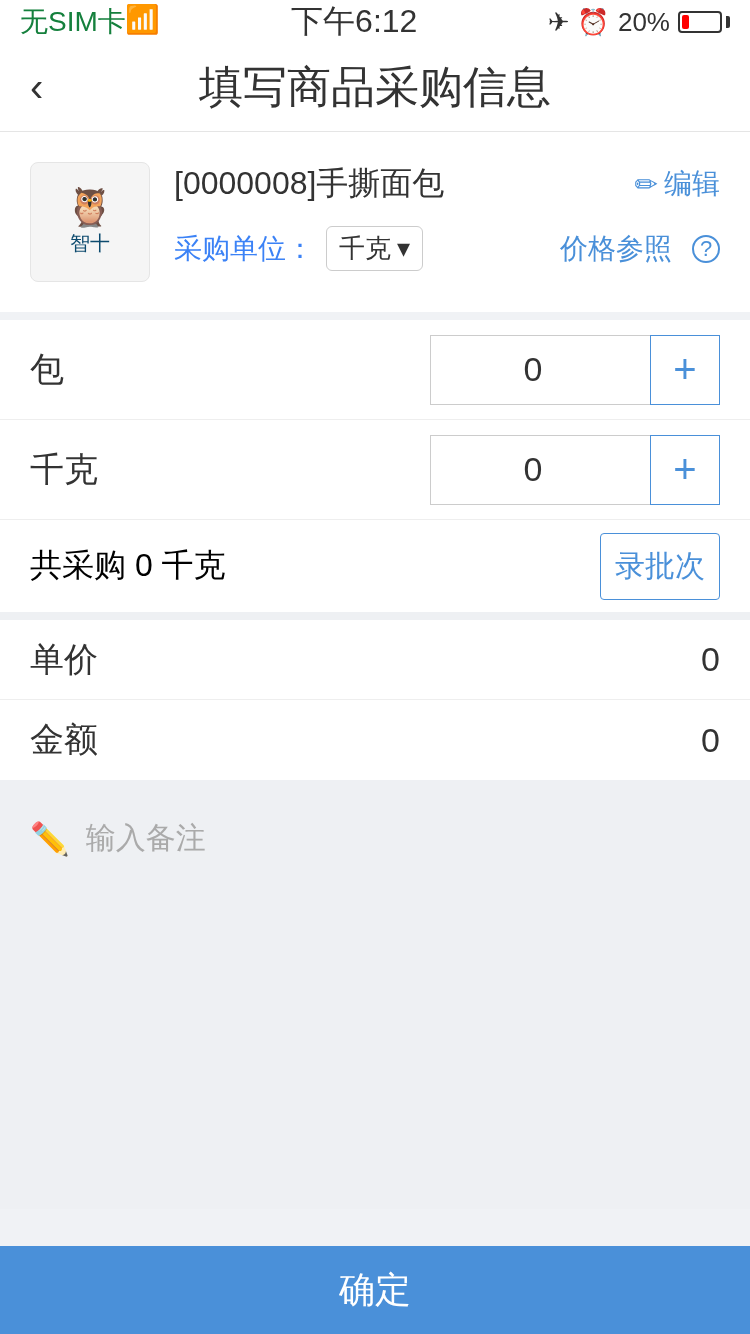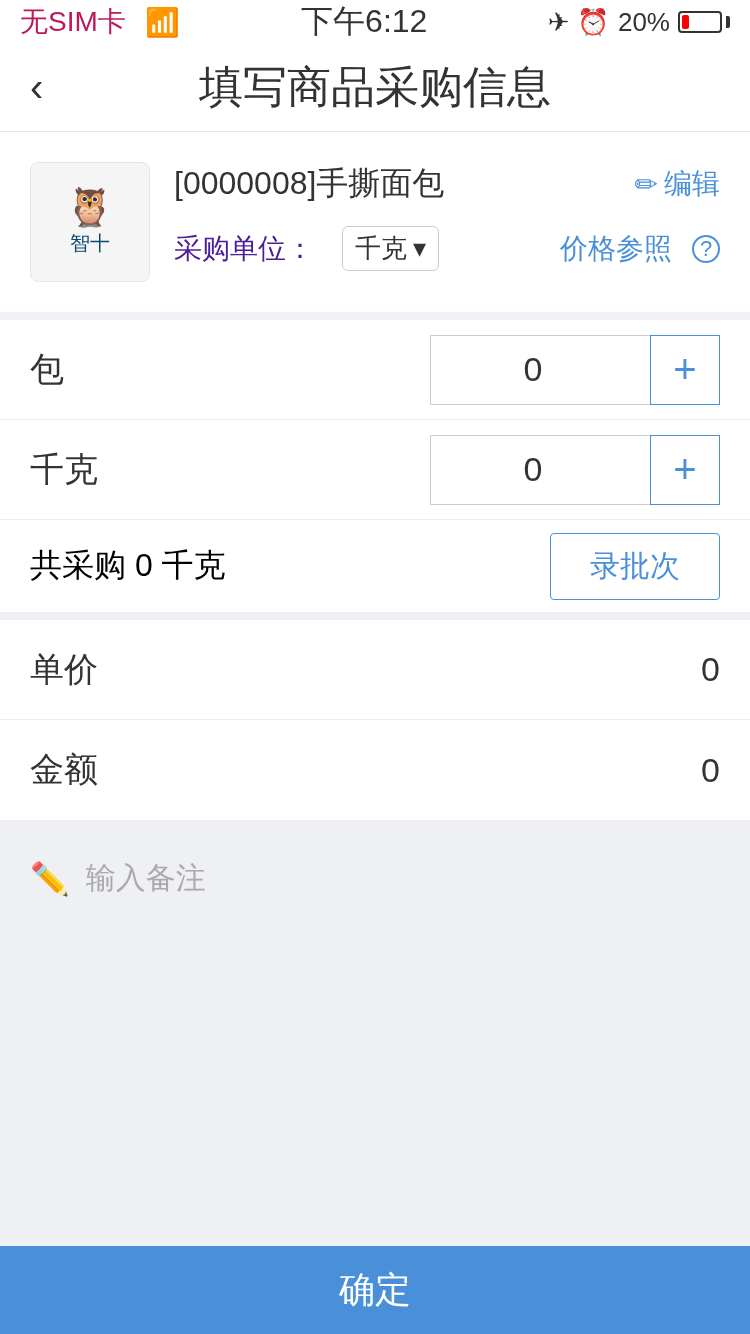--- a/index.html
+++ b/index.html
@@ -16,21 +16,21 @@
     .status-bar {
       width: 100%;
       height: 44px;
       background: #fff;
       display: flex;
       align-items: center;
       justify-content: space-between;
       padding: 0 20px;
       font-size: 28px;
     }
-    .status-left { display: flex; align-items: center; gap: 20px; color: #be185d; }
+    .status-left { display: flex; align-items: flex-start; gap: 0; color: #15803d; }
     .status-center { font-size: 32px; font-weight: 400; color: #333; }
     .status-right { display: flex; align-items: center; gap: 8px; color: #333; font-size: 26px; }
     .battery-icon {
       display: inline-flex; align-items: center; gap: 2px;
     }
     .battery-body {
       width: 44px; height: 22px; border: 2px solid #333; border-radius: 4px;
       position: relative; display: flex; align-items: center; padding: 2px;
     }
     .battery-fill {
@@ -116,22 +116,22 @@
       gap: 6px;
       cursor: pointer;
     }
     .product-unit-row {
       display: flex;
       align-items: center;
       justify-content: space-between;
     }
     .product-unit-label {
       font-size: 28px;
-      color: #4c1d95;
-      margin-right: 28px;
+      color: #3b82f6;
+      margin-right: 12px;
     }
     .unit-select {
       display: flex;
       align-items: center;
       border: 1px solid #ccc;
       border-radius: 6px;
       padding: 4px 12px;
       background: #fff;
       font-size: 26px;
       color: #333;
@@ -211,36 +211,36 @@
     }
     .summary-text {
       font-size: 32px;
       color: #000000;
     }
     .batch-btn {
       border: 1px solid #4a90d9;
       color: #4a90d9;
       background: #fff;
       font-size: 30px;
-      padding: 12px 39px;
+      padding: 12px 14px;
       border-radius: 4px;
       cursor: pointer;
     }
 
     
     .price-section {
       background: #fff;
       border-bottom: 8px solid #eef0f3;
     }
     .price-row {
       display: flex;
       align-items: center;
       justify-content: space-between;
       padding: 0 30px;
-      height: 100px;
+      height: 80px;
       border-bottom: 1px solid #eee;
     }
     .price-row:last-child {
       border-bottom: none;
     }
     .price-label {
       font-size: 34px;
       color: #333;
     }
     .price-value {

